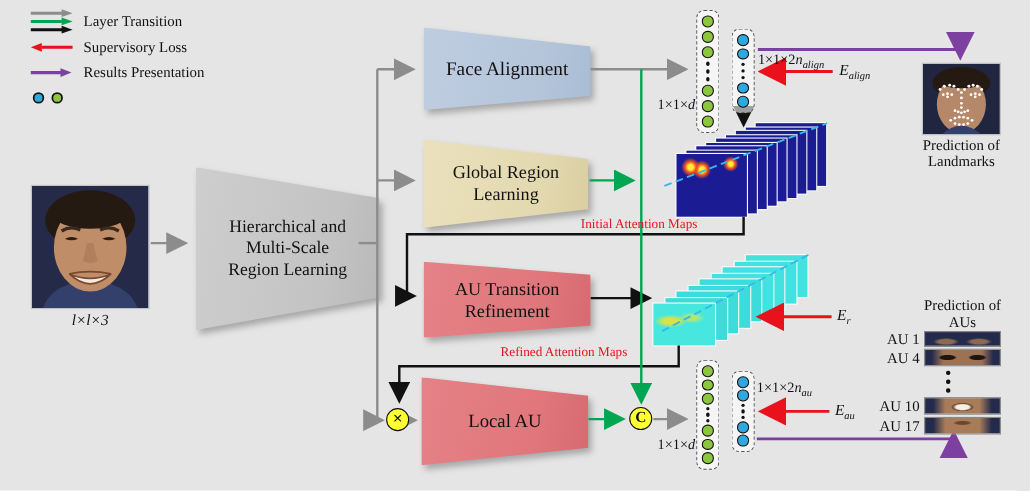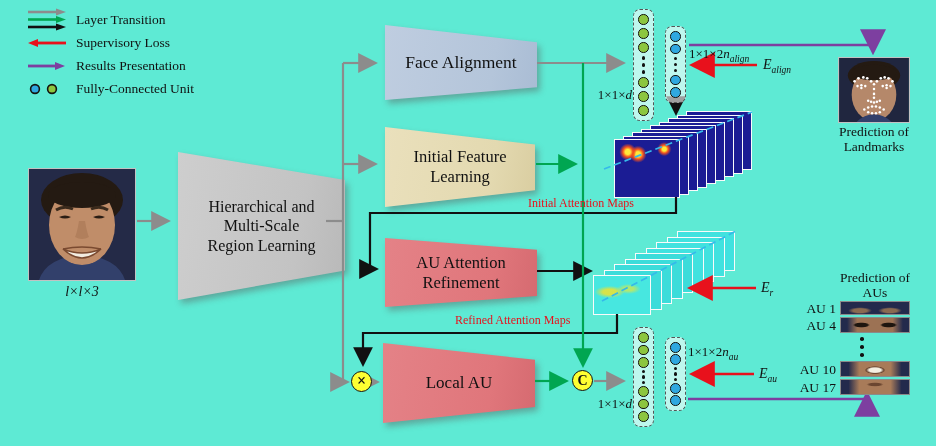--- a/index.html
+++ b/index.html
@@ -1,16 +1,16 @@
 <!DOCTYPE html>
 <html><head>
 <meta charset="utf-8">
 <style>
   html,body{margin:0;padding:0;background:#fff;}
-  #canvas{position:relative;width:936px;height:446px;background:#5eead4;
+  #canvas{position:relative;width:936px;height:446px;background:#e5e5e5;
           font-family:"Liberation Serif", serif;color:#111;overflow:hidden;}
 
   
   #legend{position:absolute;left:26px;top:8px;z-index:6;}
   .leg-row{display:flex;align-items:center;height:23px;}
   .leg-icon{width:44px;flex:0 0 44px;display:flex;align-items:center;}
   .leg-label{font-size:13.5px;margin-left:6px;white-space:nowrap;}
 
   
   .trap{position:absolute;filter:drop-shadow(3px 4px 3px rgba(90,90,90,.45));z-index:3;}
@@ -144,21 +144,20 @@
       </span>
       <span class="leg-label">Results Presentation</span>
     </div>
     <div class="leg-row">
       <span class="leg-icon">
         <svg width="42" height="14" viewBox="0 0 42 14">
           <circle cx="9" cy="7" r="4.4" fill="#2fa8e0" stroke="#14140f" stroke-width="1.6"></circle>
           <circle cx="26" cy="7" r="4.4" fill="#8cc63f" stroke="#14140f" stroke-width="1.6"></circle>
         </svg>
       </span>
-      <span class="leg-label">Fully-Connected Unit</span>
     </div>
   </div>
 
   <div class="figure" id="input-face">
     <svg width="106" height="111" viewBox="0 0 106 111">
       <rect width="106" height="111" fill="#242a47"></rect>
       <path d="M10,111 Q18,88 53,86 Q88,88 96,111 Z" fill="#32406b"></path>
       <rect x="42" y="80" width="22" height="14" fill="#a97e5d"></rect>
       <ellipse cx="53" cy="31" rx="41" ry="27" fill="#241a12"></ellipse>
       <ellipse cx="53" cy="56" rx="33" ry="40" fill="#c08d69"></ellipse>
@@ -181,27 +180,27 @@
         <span>Region Learning</span>
       </div>
   </div>
   <div class="trap" id="trap-align">
     <div class="shape">
         <span>Face Alignment</span>
       </div>
   </div>
   <div class="trap" id="trap-global">
     <div class="shape">
-        <span>Initial Feature</span>
+        <span>Global Region</span>
         <span>Learning</span>
       </div>
   </div>
   <div class="trap" id="trap-refine">
     <div class="shape">
-        <span>AU Attention</span>
+        <span>AU Transition</span>
         <span>Refinement</span>
       </div>
   </div>
   <div class="trap" id="trap-local">
     <div class="shape">
         <span>Local AU</span>
       </div>
   </div>
 
   <div class="stack" id="initial-stack">

